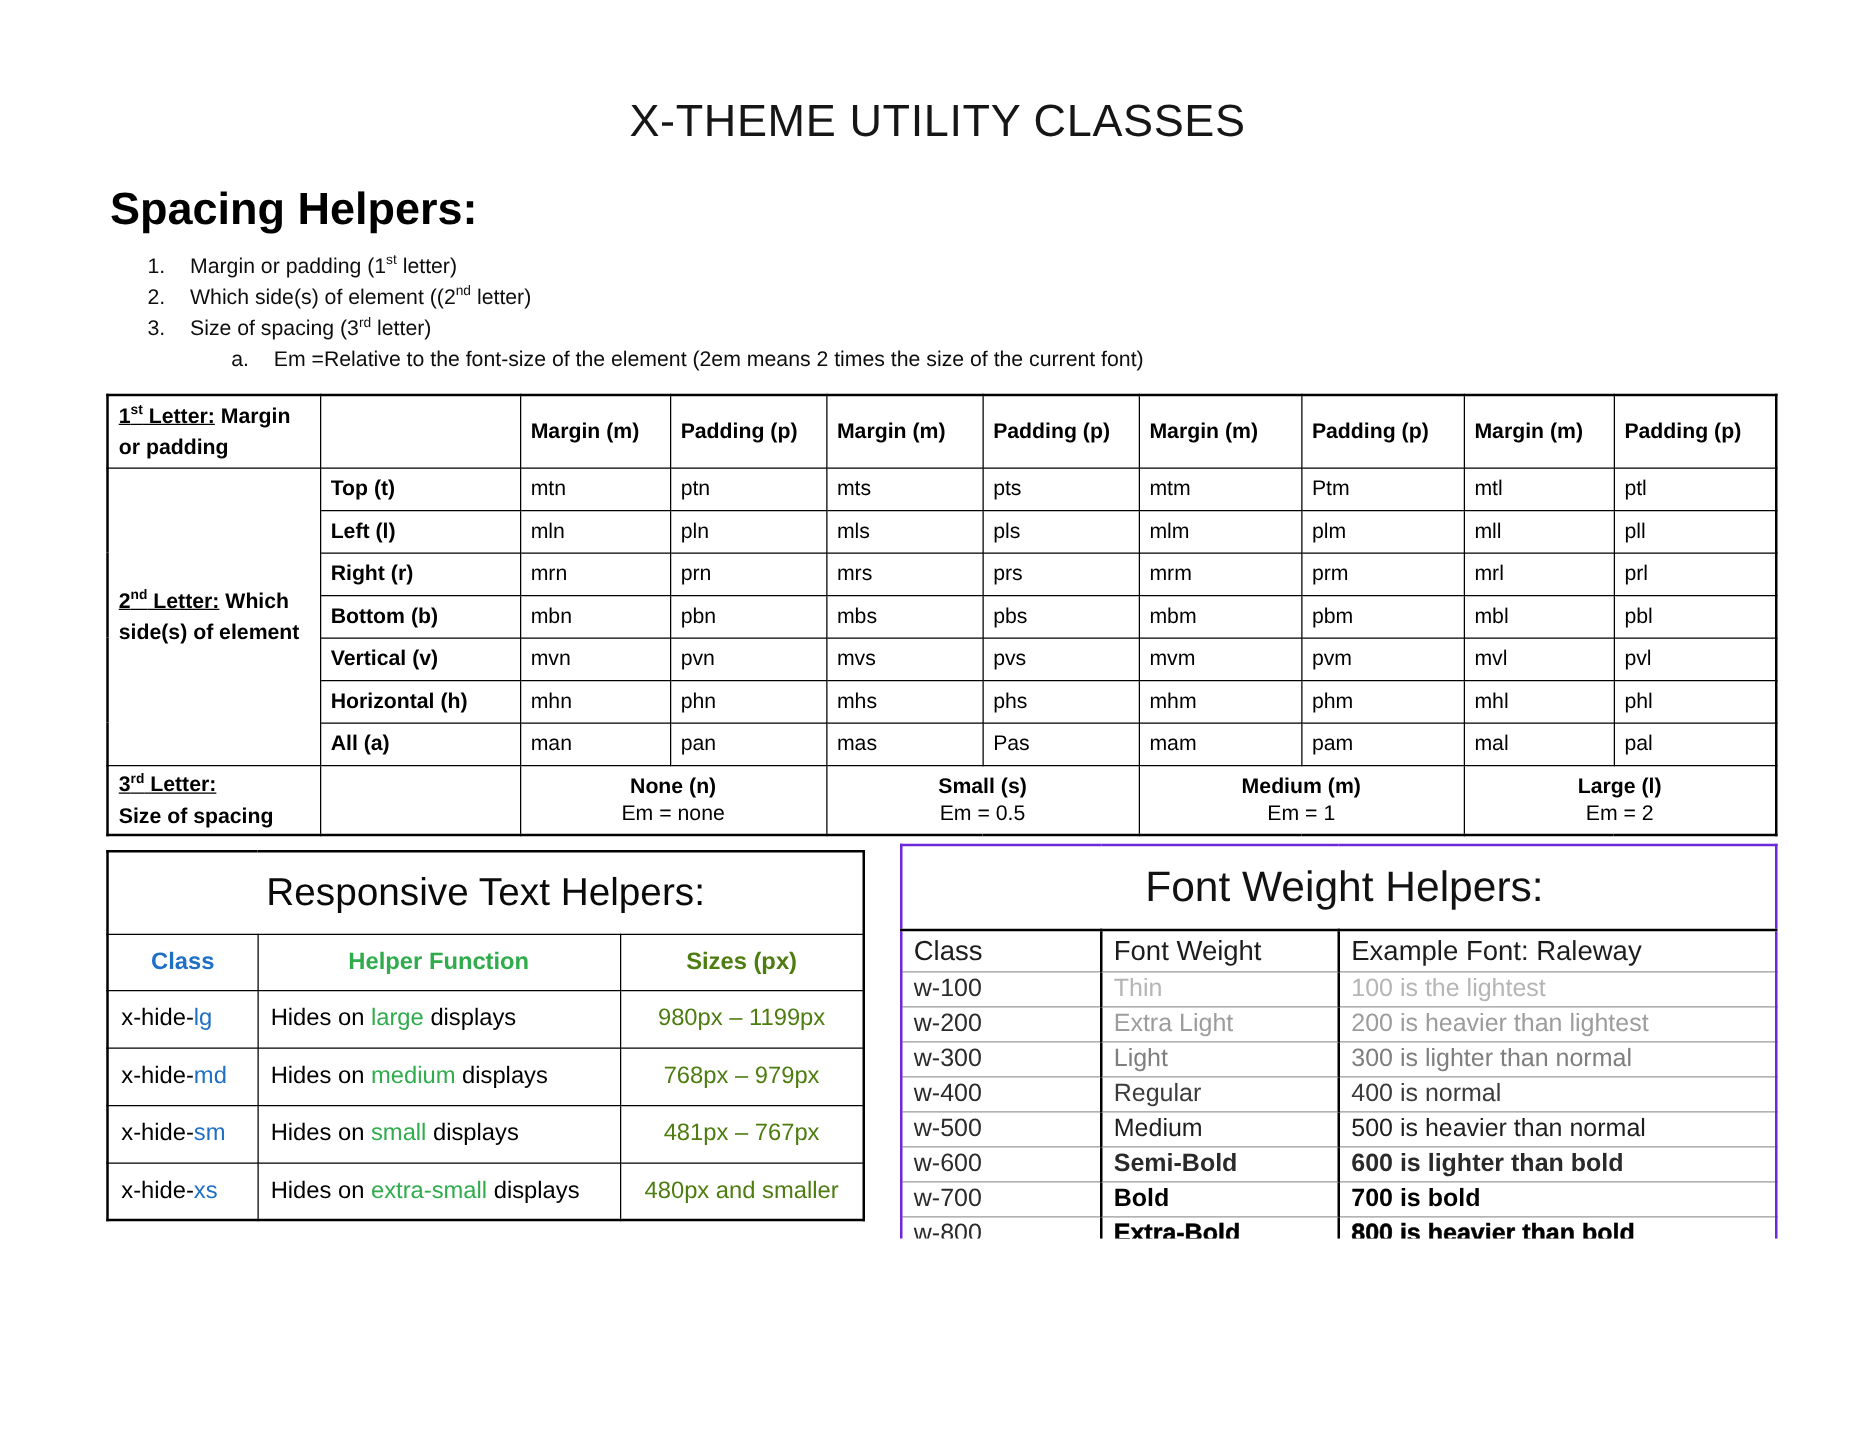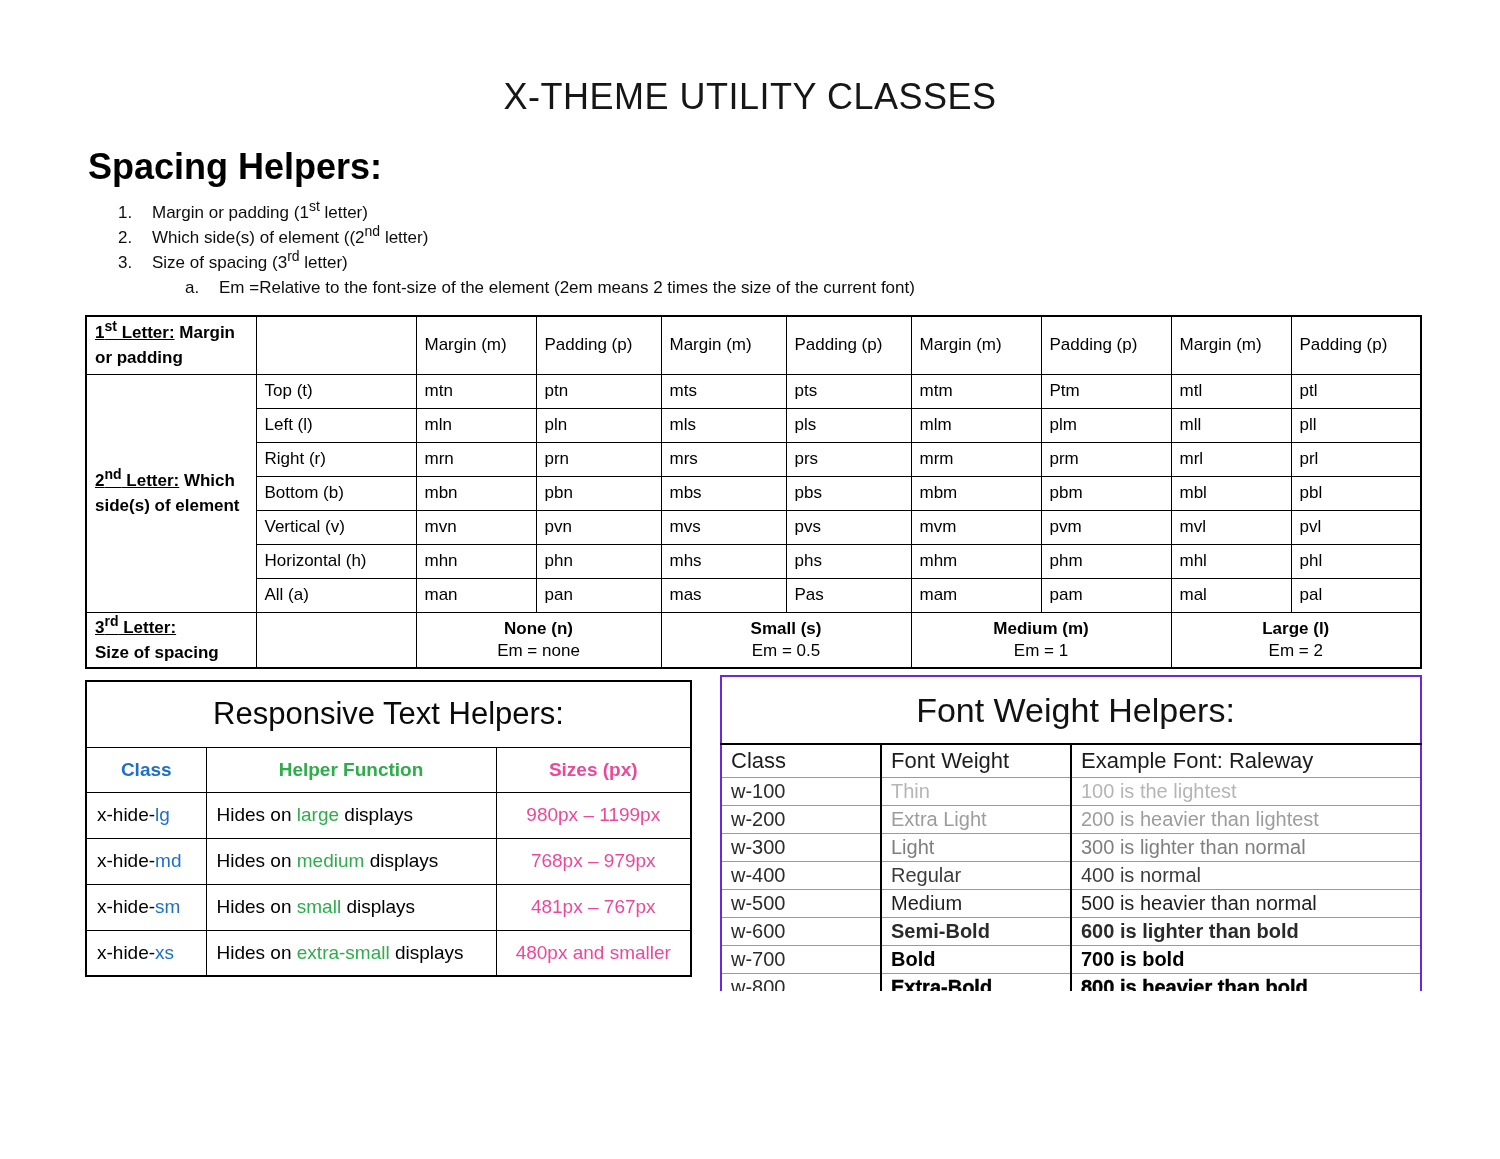--- a/index.html
+++ b/index.html
@@ -37,21 +37,21 @@
   
   .spacing-list {
     position: absolute;
     left: 118px; top: 200px;
     font-size: 17px;
     color: #0d0d0d;
   }
   .li { display: flex; line-height: 25px; }
   .li .marker { width: 34px; flex: 0 0 34px; }
   .li.sub { margin-left: 67px; }
-  sup { font-size: 14px; vertical-align: super; line-height: 0; }
+  sup { font-size: 11px; vertical-align: super; line-height: 0; }
 
   .b { font-weight: 700; }
   .u { text-decoration: underline; }
 
   
   .spacing-table-wrap { position: absolute; left: 85px; top: 315px; }
   table.spacing-table {
     border-collapse: collapse;
     table-layout: fixed;
     width: 1335px;
@@ -67,26 +67,26 @@
   tr.header-row { height: 58px; }
   tr.data-row { height: 34px; }
   tr.size-row { height: 48px; }
   td.corner, td.side-header, td.size-header {
     vertical-align: top;
     padding-top: 4px;
     line-height: 25px;
     white-space: normal;
   }
   td.colhead {
-    font-weight: 400;
+    font-weight: 700;
     vertical-align: bottom;
     padding-bottom: 6px;
     white-space: nowrap;
   }
-  td.side-label { font-weight: 400; white-space: nowrap; }
+  td.side-label { font-weight: 700; white-space: nowrap; }
   td.size-cell { text-align: center; line-height: 22px; vertical-align: middle; }
   td.size-header { vertical-align: middle; line-height: 25px; }
 
   
   .resp-wrap { position: absolute; left: 85px; top: 680px; }
   table.resp-table {
     border-collapse: collapse;
     table-layout: fixed;
     width: 605px;
     border: 2.5px solid #000;
@@ -101,21 +101,21 @@
     text-align: center;
     font-size: 31px;
     font-weight: 400;
     color: #0a0a0a;
     vertical-align: middle;
   }
   tr.resp-head { height: 45px; }
   tr.resp-head th { font-size: 19px; font-weight: 700; text-align: center; }
   .blue   { color: #1E6FC5; }
   .green  { color: #2FAC4B; }
-  .purple { color: #ec4899; }
+  .purple { color: #4d7c0f; }
   tr.resp-row { height: 46px; }
   tr.resp-row td { font-size: 19px; }
   td.rc { padding-left: 10px; }
   td.rf { padding-left: 10px; }
   td.rs { text-align: center; }
 
   
   .fw-wrap { position: absolute; left: 720px; top: 675px; }
   table.fw-table {
     border-collapse: collapse;

